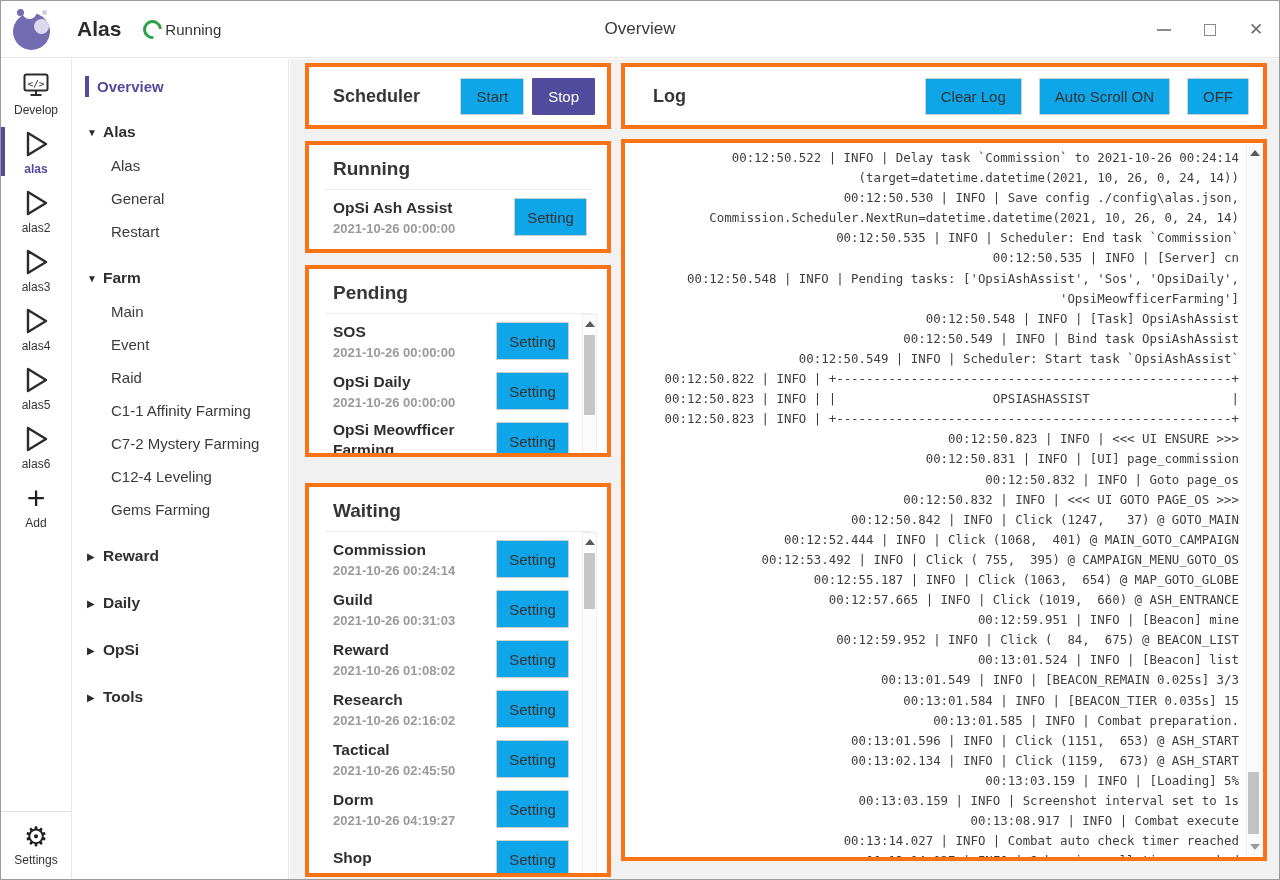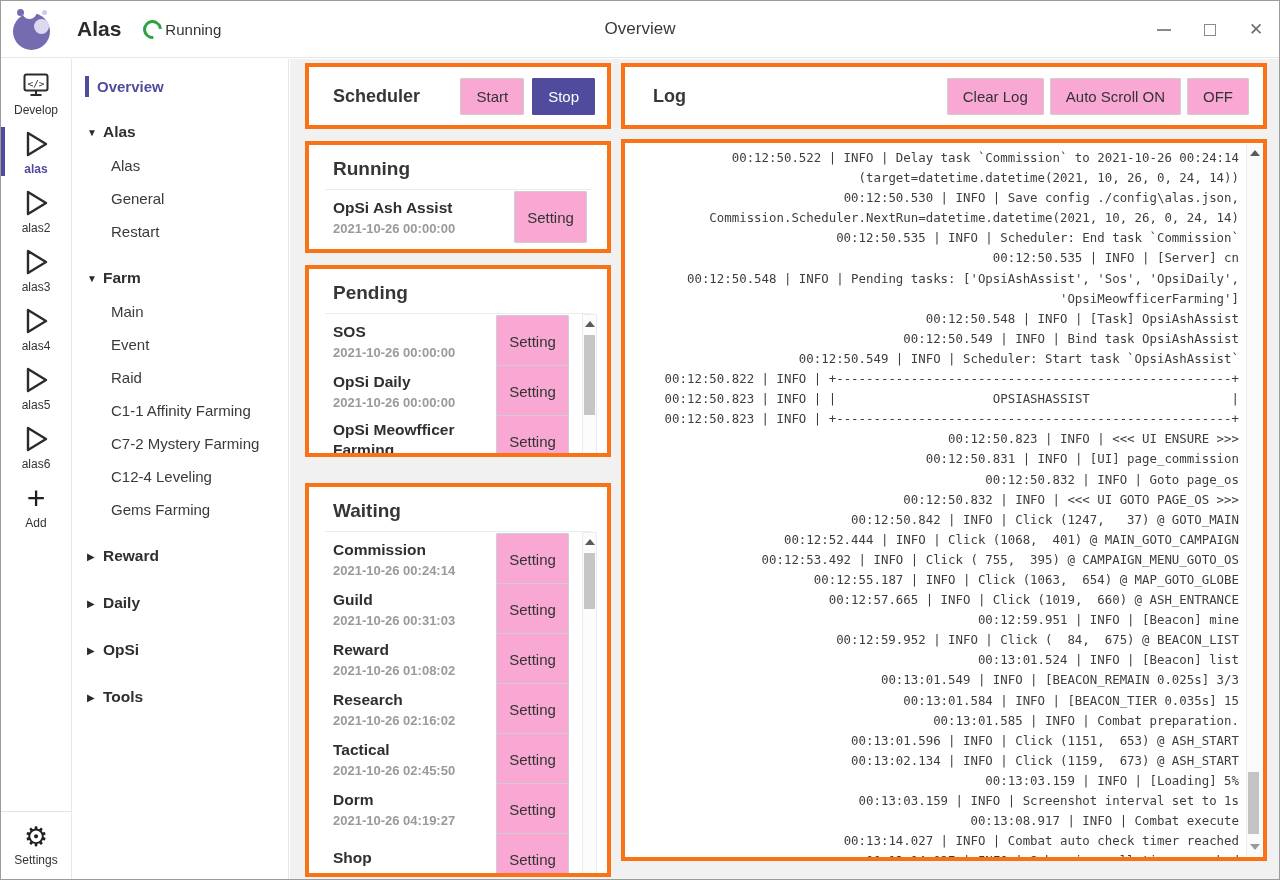--- a/index.html
+++ b/index.html
@@ -53,53 +53,53 @@
   .nav-arrow { font-size:10px; color:#2b2b2b; width:16px; flex:none; }
   .nav-section-label { font-size:15.5px; font-weight:600; color:#2f2f2f; }
   .nav-child { padding:8px 0 8px 38px; font-size:15px; color:#3a3a3a; cursor:pointer; }
   
   .main { position:absolute; left:289px; top:58px; right:0; bottom:0; background:#f1f1f1; }
   .card { background:#fff; border:4px solid #f97316; }
   .mid-col { position:absolute; left:15px; top:4px; width:306px; bottom:16px; }
   .scheduler-card { position:absolute; top:0; left:0; right:0; height:66px;
                     display:flex; align-items:center; padding:0 12px 0 24px; }
   .card-title { font-size:18px; font-weight:600; color:#363636; flex:1; }
-  .btn { background:#f9a8d4; border:1px solid #cfcfcf; border-radius:1px; font-size:15px; color:#333;
+  .btn { background:#0ea5e9; border:1px solid #cfcfcf; border-radius:1px; font-size:15px; color:#333;
          font-family:inherit; cursor:pointer; }
   .btn.sm { height:37px; padding:0 15px; }
   .btn.primary { background:#514b9e; border-color:#514b9e; color:#fff; }
   .btn-row { display:flex; gap:8px; }
   .list-card { position:absolute; left:0; right:0; overflow:hidden; }
   .running-card { top:78px; height:112px; }
   .pending-card { top:202px; height:192px; }
   .waiting-card { top:408px; height:394px;margin-top:12px; }
   .list-card .head { font-size:19px; font-weight:600; color:#363636; padding:13px 16px 9px 24px; }
   .list-card .divider { border-bottom:1px solid #ececec; margin:0 16px; }
   .task-list { position:relative; padding:2px 0 0 0; }
   .task-row { display:flex; align-items:center; padding:6px 38px 6px 24px; height:50px; }
   .running-card .task-row { padding-right:20px; }
   .task-info { flex:1; min-width:0; padding-right:6px; }
   .task-name { font-size:15.5px; font-weight:700; color:#2f2f2f; line-height:20px; }
   .task-time { font-size:13px; color:#9a9a9a; margin-top:3px;font-weight:bold; }
-  .setting-btn { width:73px; height:52px; flex:none; }
+  .setting-btn { width:73px; height:38px; flex:none; }
   
   .mini-scrollbar { position:absolute; right:10px; width:15px; background:#fcfcfc; border:1px solid #ececec; }
   .pending-card .mini-scrollbar { top:0px; bottom:-140px; }
   .waiting-card .mini-scrollbar { top:0px; bottom:-338px; }
   .sb-arrow { position:absolute; left:2px; width:0; height:0; border-left:5px solid transparent; border-right:5px solid transparent; }
   .sb-arrow.up { top:6px; border-bottom:6px solid #5a5a5a; }
   .sb-arrow.down { bottom:6px; border-top:6px solid #9a9a9a; }
   .sb-thumb { position:absolute; left:1px; width:11px; background:#c6c6c6; }
   .pending-card .sb-thumb { top:20px; height:80px; }
   .waiting-card .sb-thumb { top:20px; height:56px; }
   
   .log-col { position:absolute; left:331px; top:4px; right:12px; bottom:18px; }
   .log-header { position:absolute; top:0; left:0; right:0; height:66px;
                 display:flex; align-items:center; padding:0 14px 0 28px; }
-  .log-header .btn-row { gap:6px; }
+  .log-header .btn-row { gap:17px; }
   .log-body { position:absolute; top:76px; left:0; right:0; bottom:0; overflow:hidden; }
   .log-lines { padding:5px 24px 0 10px; }
   .log-line { font-family:"DejaVu Sans Mono","Liberation Mono",monospace; font-size:12.4px;
               line-height:20.1px; color:#3d3d3d; white-space:pre;text-align:right; }
   .log-scrollbar { position:absolute; top:1px; right:1px; bottom:1px; width:16px;
                    background:#fafafa; border-left:1px solid #efefef; }
   .log-scrollbar .sb-arrow { left:3px; }
   .log-scrollbar .sb-thumb { bottom:22px; height:62px; background:#c3c3c3; }
 </style>
 </head>

